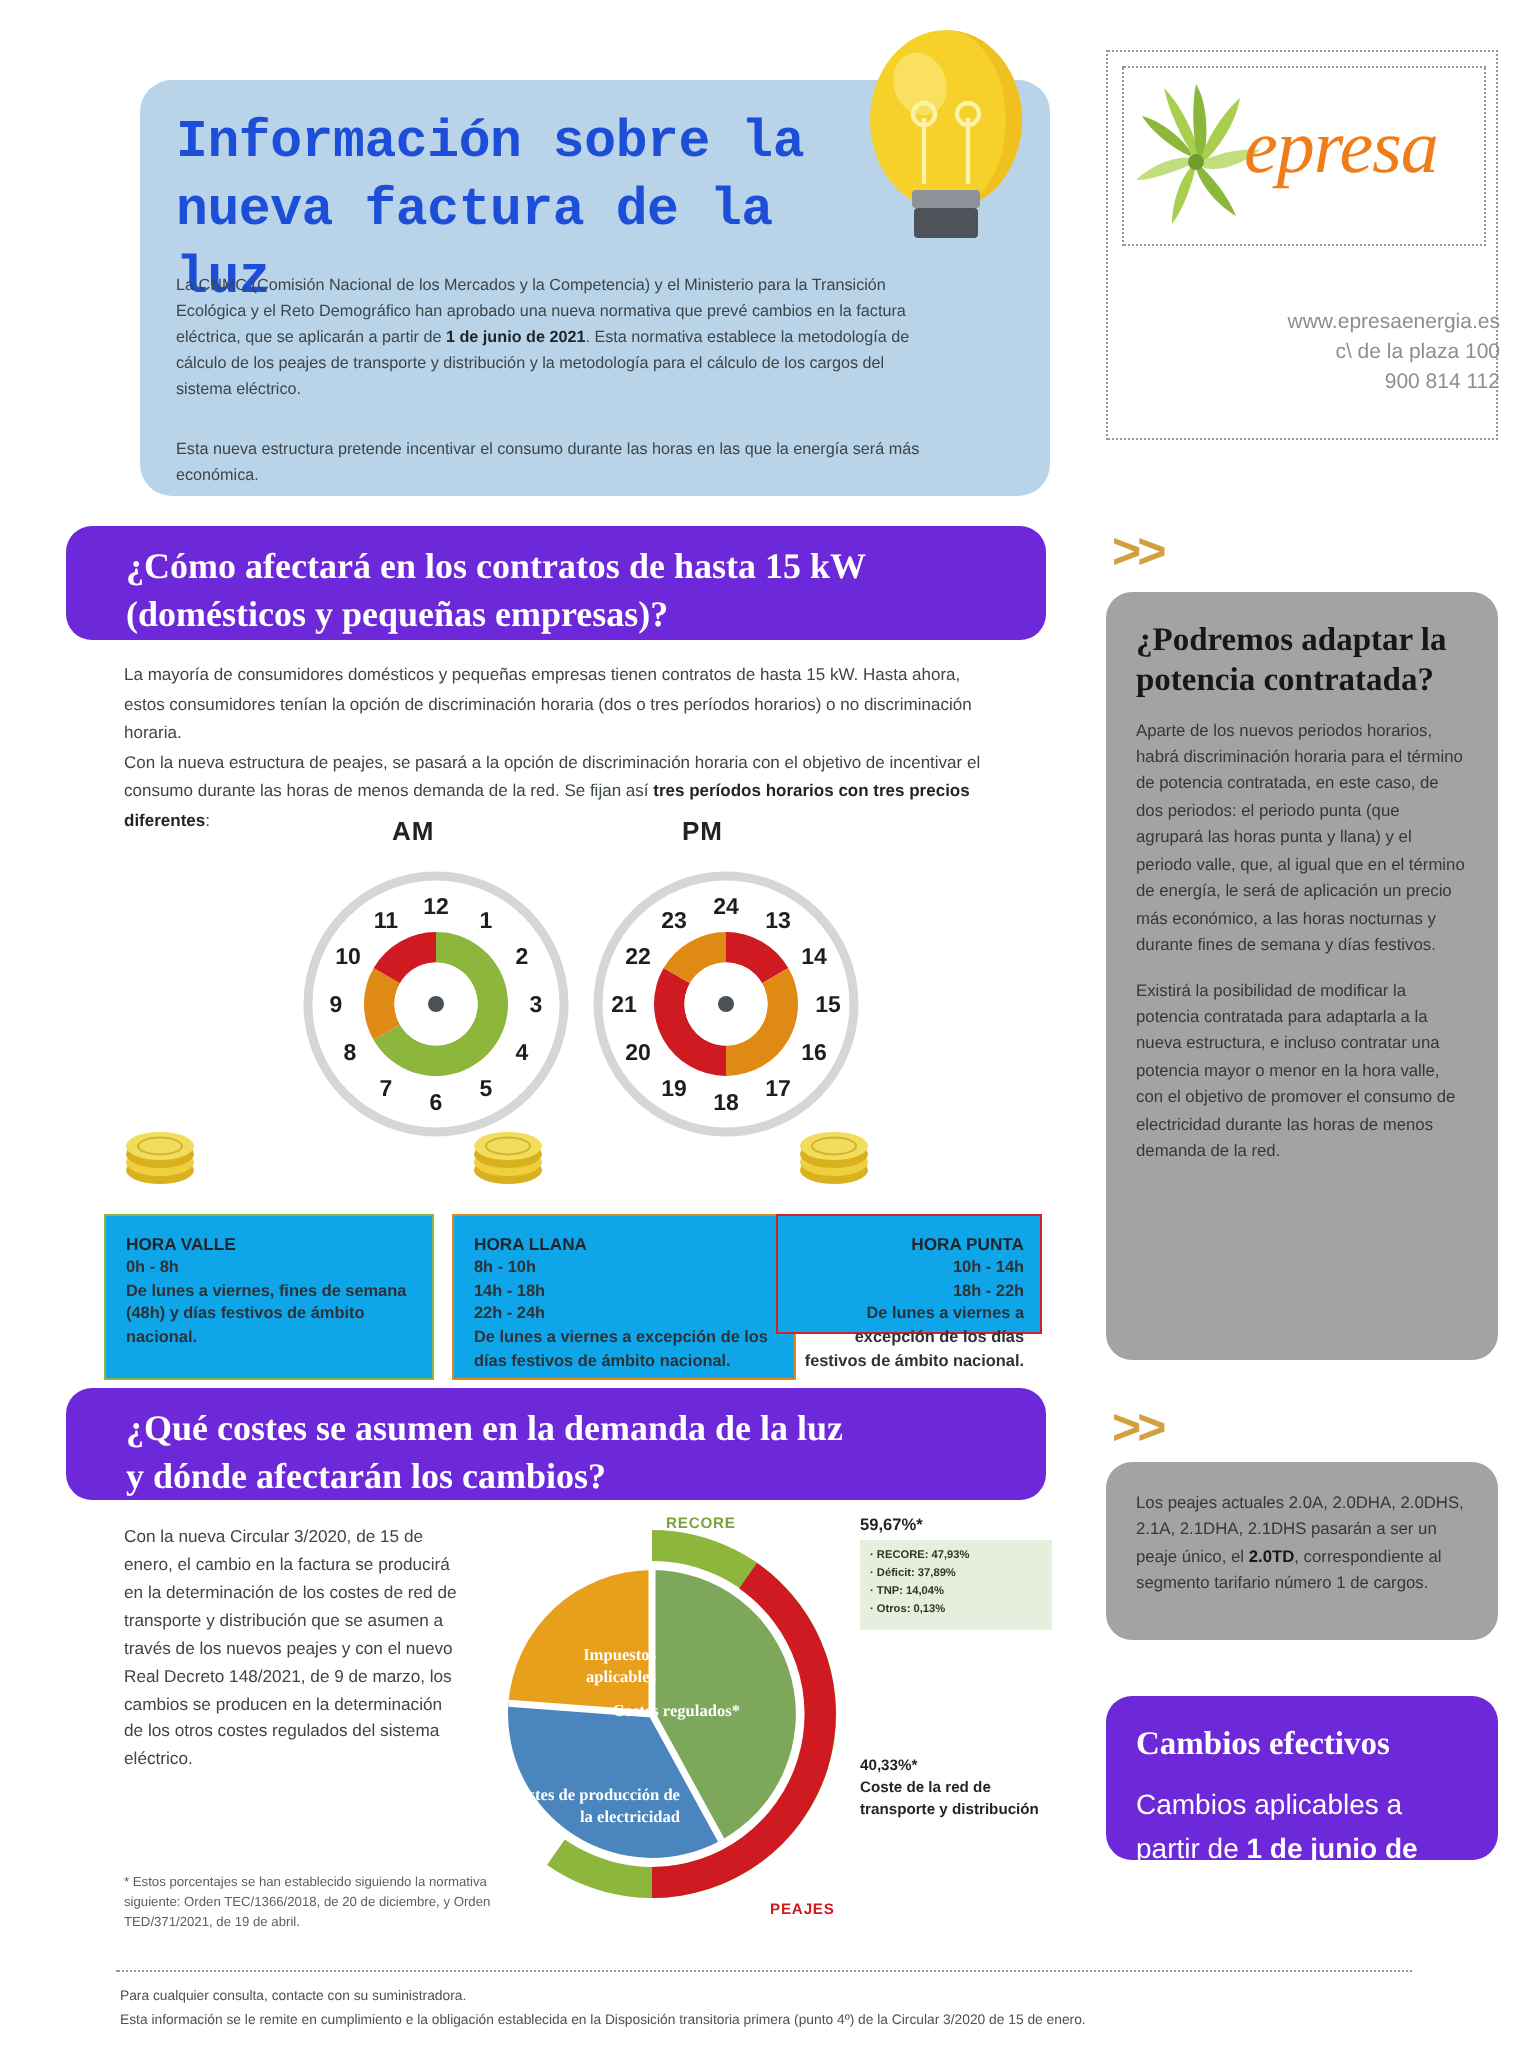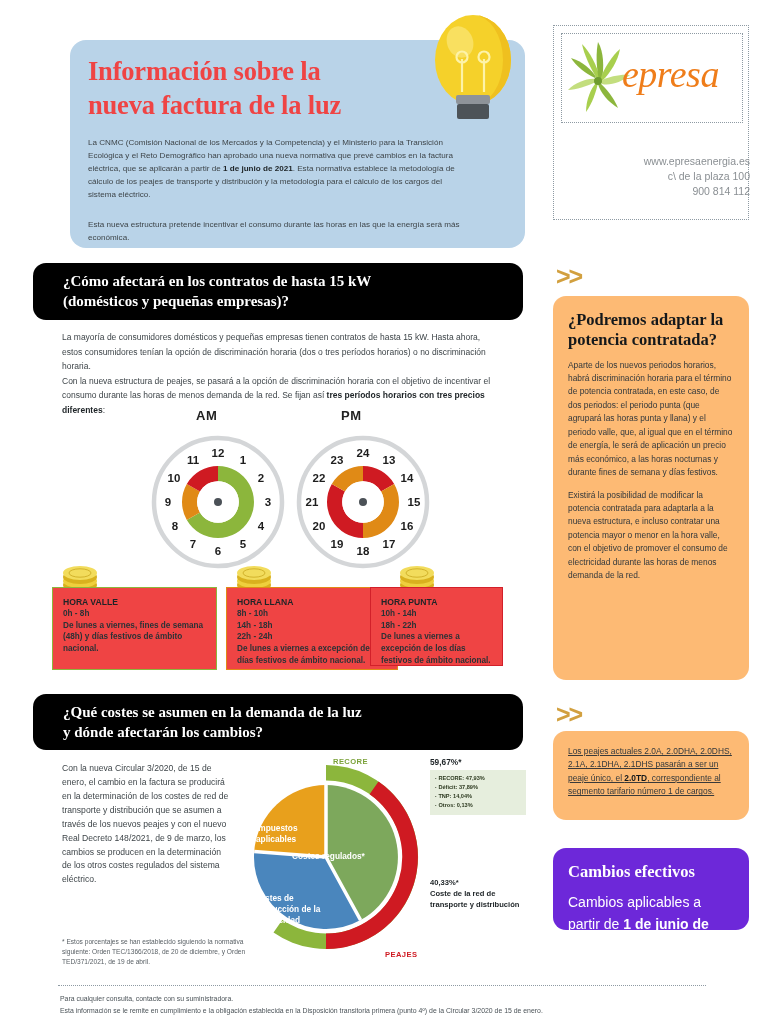--- a/index.html
+++ b/index.html
@@ -14,23 +14,23 @@
   .page { position: relative; width: 761px; height: 1024px; }
 
   
   .hero-card {
     position: absolute; left: 70px; top: 40px; width: 455px; height: 208px;
     background: #b9d3e8; border-radius: 16px;
   }
   .bulb-wrap { position: absolute; left: 418px; top: 12px; width: 110px; height: 118px; }
   .hero-title {
     position: absolute; left: 88px; top: 55px; width: 340px;
-    font-family: Liberation Serif, serif;
+    font-family: Liberation Mono, monospace;
     font-weight: bold; font-size: 26.5px; line-height: 1.28;
-    color: #ef4444; letter-spacing: -0.2px;
+    color: #1d4ed8; letter-spacing: -0.2px;
   }
   .hero-p {
     position: absolute; left: 88px; width: 380px;
     font-size: 8.1px; line-height: 1.62; color: #3e4549;
   }
   .hero-p1 { top: 136px; }
   .hero-p2 { top: 218px; }
   .hero-p b { color: #1e2427; }
 
   
@@ -50,23 +50,23 @@
     font-style: italic; font-weight: normal;
     font-size: 38px; color: #ef7d1a; letter-spacing: -0.5px;
   }
   .logo-contact {
     position: absolute; left: 0; top: 128px; width: 196px;
     text-align: right; font-size: 10.5px; line-height: 1.42; color: #8a8f93;
   }
 
   
   .banner {
-    position: absolute; background: #000000; border-radius: 13px;
+    position: absolute; background: #6d28d9; border-radius: 13px;
     font-family: "Liberation Serif", serif; font-weight: bold;
-    color: #ffffff; font-size: 15px; line-height: 1.33;
+    color: #ffffff; font-size: 18px; line-height: 1.33;
     padding: 9px 0 9px 30px;
   }
   .banner-1 { left: 33px; top: 263px; width: 490px; height: 57px; }
   .banner-2 { left: 33px; top: 694px; width: 490px; height: 56px; }
 
   
   .body-p {
     position: absolute; left: 62px; top: 330px; width: 432px;
     font-size: 8.5px; line-height: 1.72; color: #3e4549;
   }
@@ -74,40 +74,40 @@
 
   
   .ampm-label {
     position: absolute; font-size: 13px; font-weight: bold; color: #222;
     letter-spacing: 0.5px;
   }
   .clock { position: absolute; }
 
   
   .period-box {
-    position: absolute; background: #ef4444; border: 1.6px solid #000;
+    position: absolute; background: #0ea5e9; border: 1.6px solid #000; margin-top: 20px;
   }
   .period-box .ptitle {
     font-size: 8.6px; font-weight: bold; color: #1e2427; margin-bottom: 1px;
   }
   .period-box .pline { font-size: 8.2px; line-height: 1.42; color: #2c3236; font-weight: bold; }
   .period-box .pdesc { font-size: 8.2px; line-height: 1.42; color: #2c3236; font-weight: bold; }
   .pb-valle { left: 52px; top: 587px; width: 165px; height: 83px; border-color: #8cb63c; }
   .pb-llana { left: 226px; top: 587px; width: 172px; height: 83px; border-color: #e08a16; }
-  .pb-punta { left: 370px; top: 587px; width: 133px; height: 79px; border-color: #d2202a; }
+  .pb-punta { left: 388px; top: 587px; width: 133px; height: 60px; border-color: #d2202a; text-align: right; }
   .pb-pad { padding: 9px 8px 0 10px; }
   .coins { position: absolute; width: 46px; height: 34px; }
 
   
   .chev {
     position: absolute; font-family: "Liberation Sans", sans-serif;
     font-weight: bold; font-size: 25px; color: #d2a03f; letter-spacing: -2px;
   }
   .side-card {
-    position: absolute; background: #fdba74; border-radius: 13px; padding: 14px 15px;
+    position: absolute; background: #a3a3a3; border-radius: 13px; padding: 14px 15px;
   }
   .side-card-gold { background: #6d28d9; }
   .side-h {
     font-family: "Liberation Serif", serif; font-weight: bold;
     font-size: 16.5px; line-height: 1.2; color: #14181b; margin-bottom: 9px;
   }
   .side-h-w { color: #ffffff; }
   .side-p { font-size: 8.4px; line-height: 1.6; color: #32383c; }
   .side-p + .side-p { margin-top: 9px; }
   .side-p b { color: #14181b; }
@@ -119,21 +119,21 @@
     position: absolute; left: 62px; top: 762px; width: 168px;
     font-size: 8.6px; line-height: 1.62; color: #3e4549;
   }
   .pie-note {
     position: absolute; left: 62px; top: 937px; width: 200px;
     font-size: 6.6px; line-height: 1.55; color: #5a6166;
   }
   .pie-wrap { position: absolute; left: 238px; top: 757px; width: 190px; height: 196px; }
   .pie-label {
     position: absolute; font-size: 8.3px; font-weight: bold; line-height: 1.3;
-    text-align: left; color: #ffffff;
+    text-align: right; color: #ffffff; font-family: Liberation Serif, serif;
   }
   .pie-outer-label {
     position: absolute; font-size: 7.6px; font-weight: bold; letter-spacing: 0.4px;
   }
   .legend-box {
     position: absolute; left: 430px; top: 770px; width: 96px;
     background: #e6eedd; padding: 4px 5px 5px 5px;
   }
   .legend-box div { font-size: 5.6px; line-height: 1.62; color: #2d3a20; font-weight: bold; }
   .legend-head {
@@ -334,21 +334,21 @@
   <div class="chev" style="left:556px; top:262px;">&gt;&gt;</div>
 
   <div class="side-card" style="left:553px; top:296px; width:196px; height:384px;">
     <div class="side-h">¿Podremos adaptar la potencia contratada?</div>
     <div class="side-p">Aparte de los nuevos periodos horarios, habrá discriminación horaria para el término de potencia contratada, en este caso, de dos periodos: el periodo punta (que agrupará las horas punta y llana) y el periodo valle, que, al igual que en el término de energía, le será de aplicación un precio más económico, a las horas nocturnas y durante fines de semana y días festivos.</div>
     <div class="side-p">Existirá la posibilidad de modificar la potencia contratada para adaptarla a la nueva estructura, e incluso contratar una potencia mayor o menor en la hora valle, con el objetivo de promover el consumo de electricidad durante las horas de menos demanda de la red.</div>
   </div>
 
   <div class="chev" style="left:556px; top:700px;">&gt;&gt;</div>
 
-  <div class="side-card" style="left:553px; top:731px; width:196px; height:89px;text-decoration:underline;">
+  <div class="side-card" style="left:553px; top:731px; width:196px; height:89px;">
     <div class="side-p"><span>Los peajes actuales 2.0A, 2.0DHA, 2.0DHS, 2.1A, 2.1DHA, 2.1DHS pasarán a ser un peaje único, el </span><b>2.0TD</b><span>, correspondiente al segmento tarifario número 1 de cargos.</span></div>
   </div>
 
   <div class="side-card side-card-gold" style="left:553px; top:848px; width:196px; height:82px;">
     <div class="side-h side-h-w">Cambios efectivos</div>
     <div class="side-p side-p-w"><span>Cambios aplicables a partir de </span><b>1 de junio de 2021</b></div>
   </div>
 
   <div class="banner banner-2">
     <span>¿Qué costes se asumen en la demanda de la luz</span><br>

